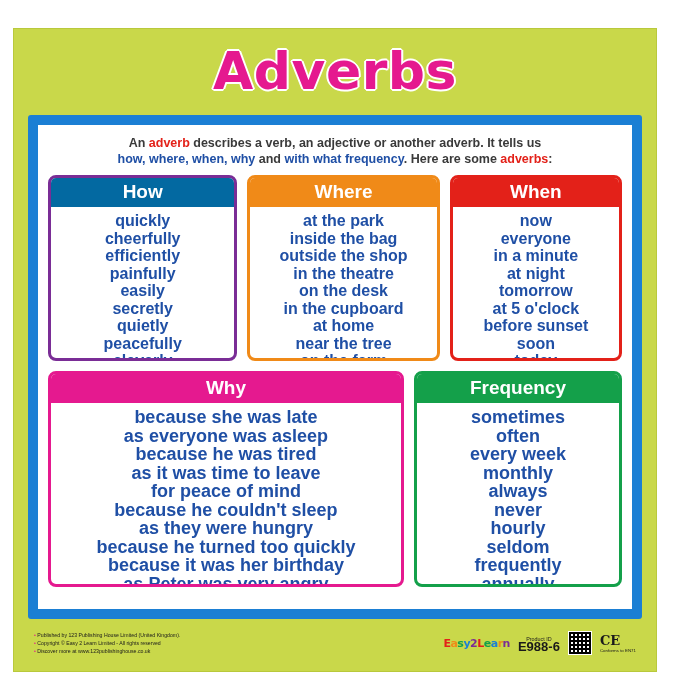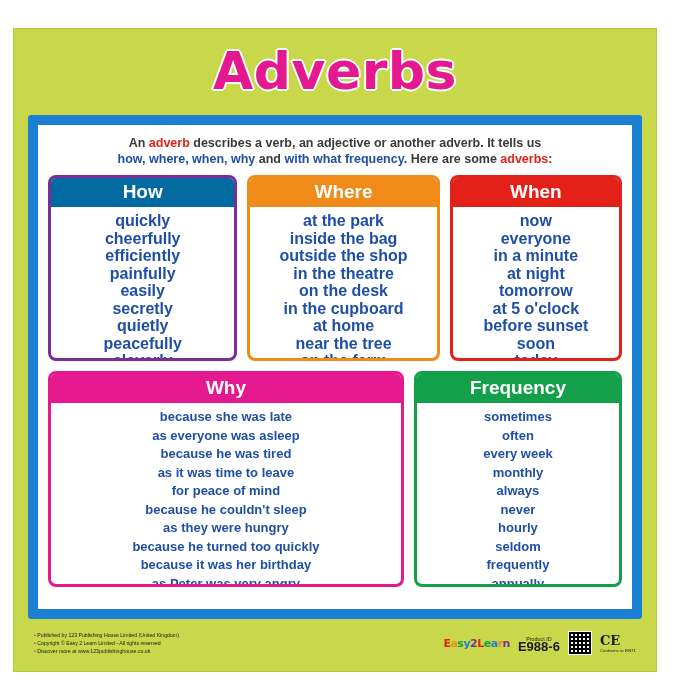--- a/index.html
+++ b/index.html
@@ -125,21 +125,21 @@
   .c-why .card-head   { background: #e5198f; }
   .c-freq     { border-color: #14a04a; }
   .c-freq .card-head  { background: #14a04a; }
 
   .w-how   { width: 33%; }
   .w-where { width: 33.5%; }
   .w-when  { flex: 1; }
   .w-why   { width: 62%; }
   .w-freq  { flex: 1; }
 
-  .row.bottom .item { line-height: 18.5px; font-size: 13px; }
+  .row.bottom .item { line-height: 18.5px; font-size: 18px; }
 
   
   .footer {
     position: absolute;
     left: 14px;
     right: 14px;
     bottom: 8px;
     height: 40px;
     display: flex;
     align-items: center;

